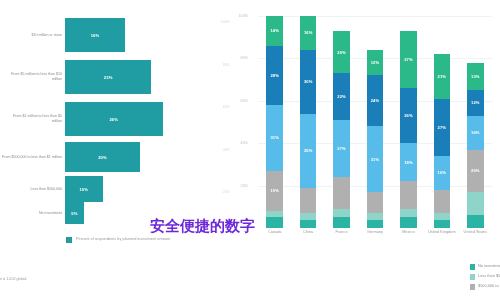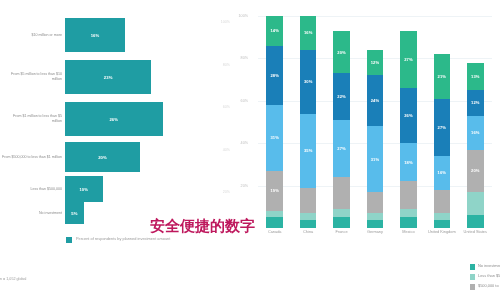--- a/index.html
+++ b/index.html
@@ -84,21 +84,21 @@
   
   #right-legend{position:absolute;left:238px;top:263px;width:258px;height:34px;}
   .rl-item{position:absolute;height:9px;}
   .rl-sw{position:absolute;left:0;top:1.4px;width:5.2px;height:5.2px;}
   .rl-tx{
     position:absolute;left:8px;top:0;white-space:nowrap;
     color:#8d8d8d;font-size:3.9px;line-height:6px;
   }
   #wm-cjk-bottom{
     position:absolute;left:150px;top:218px;
-    color:#be185d;font-weight:bold;font-size:15px;line-height:1;
+    color:#6d28d9;font-weight:bold;font-size:15px;line-height:1;
     white-space:nowrap;pointer-events:none;
   }
 </style>
 </head>
 <body>
 
 <div id="root">
 
   <div id="left-panel">
     <div id="left-bars">

